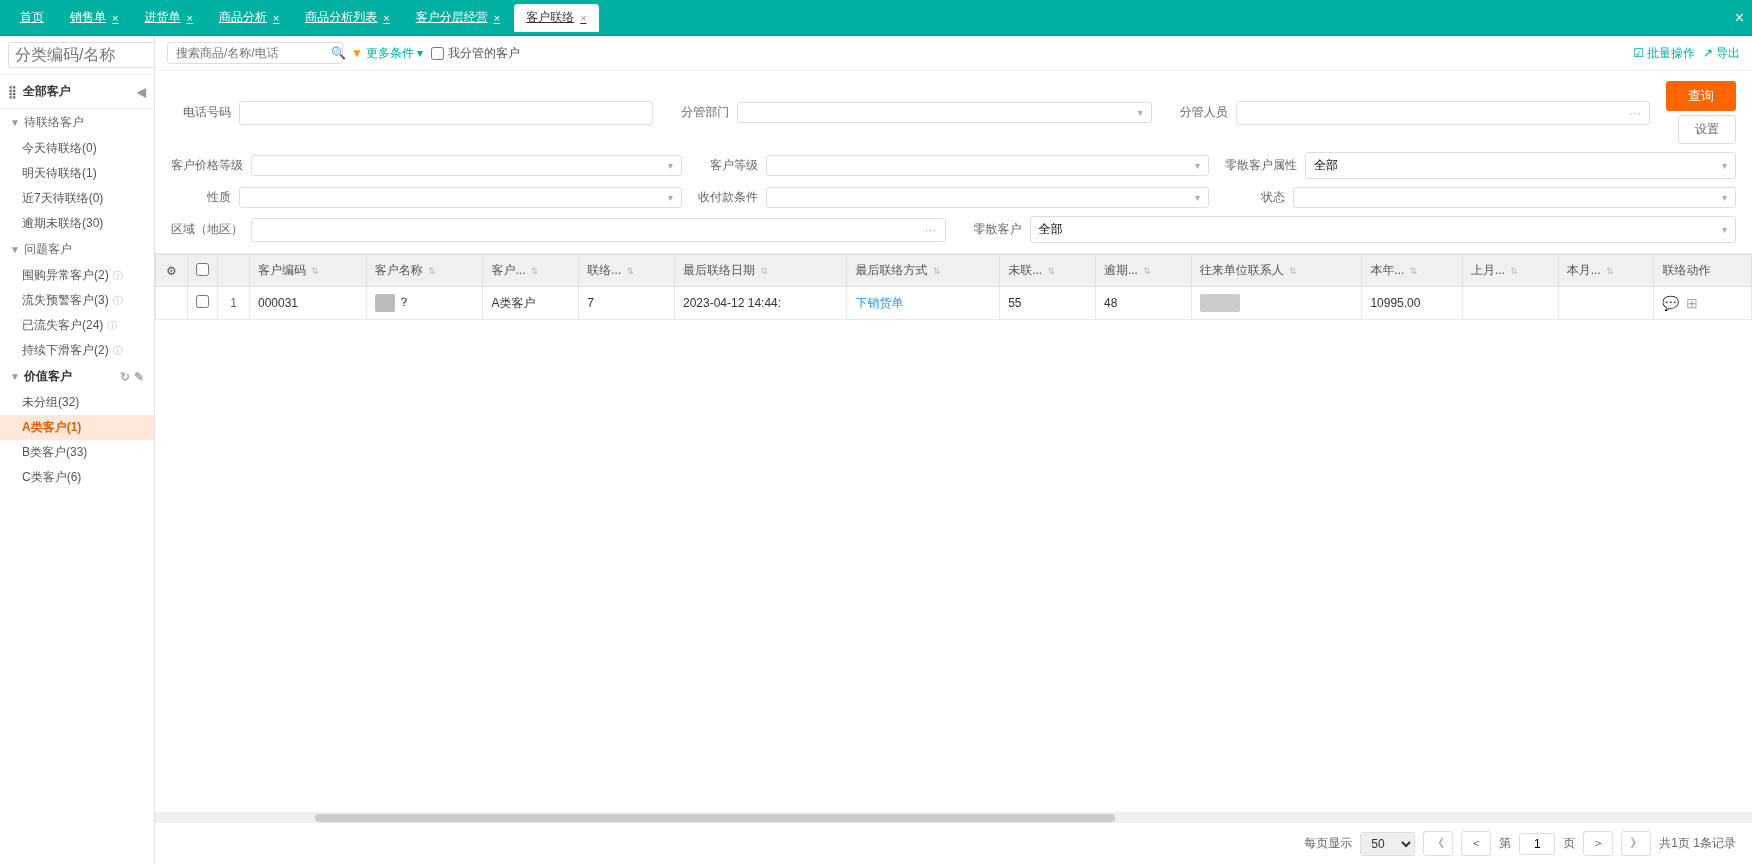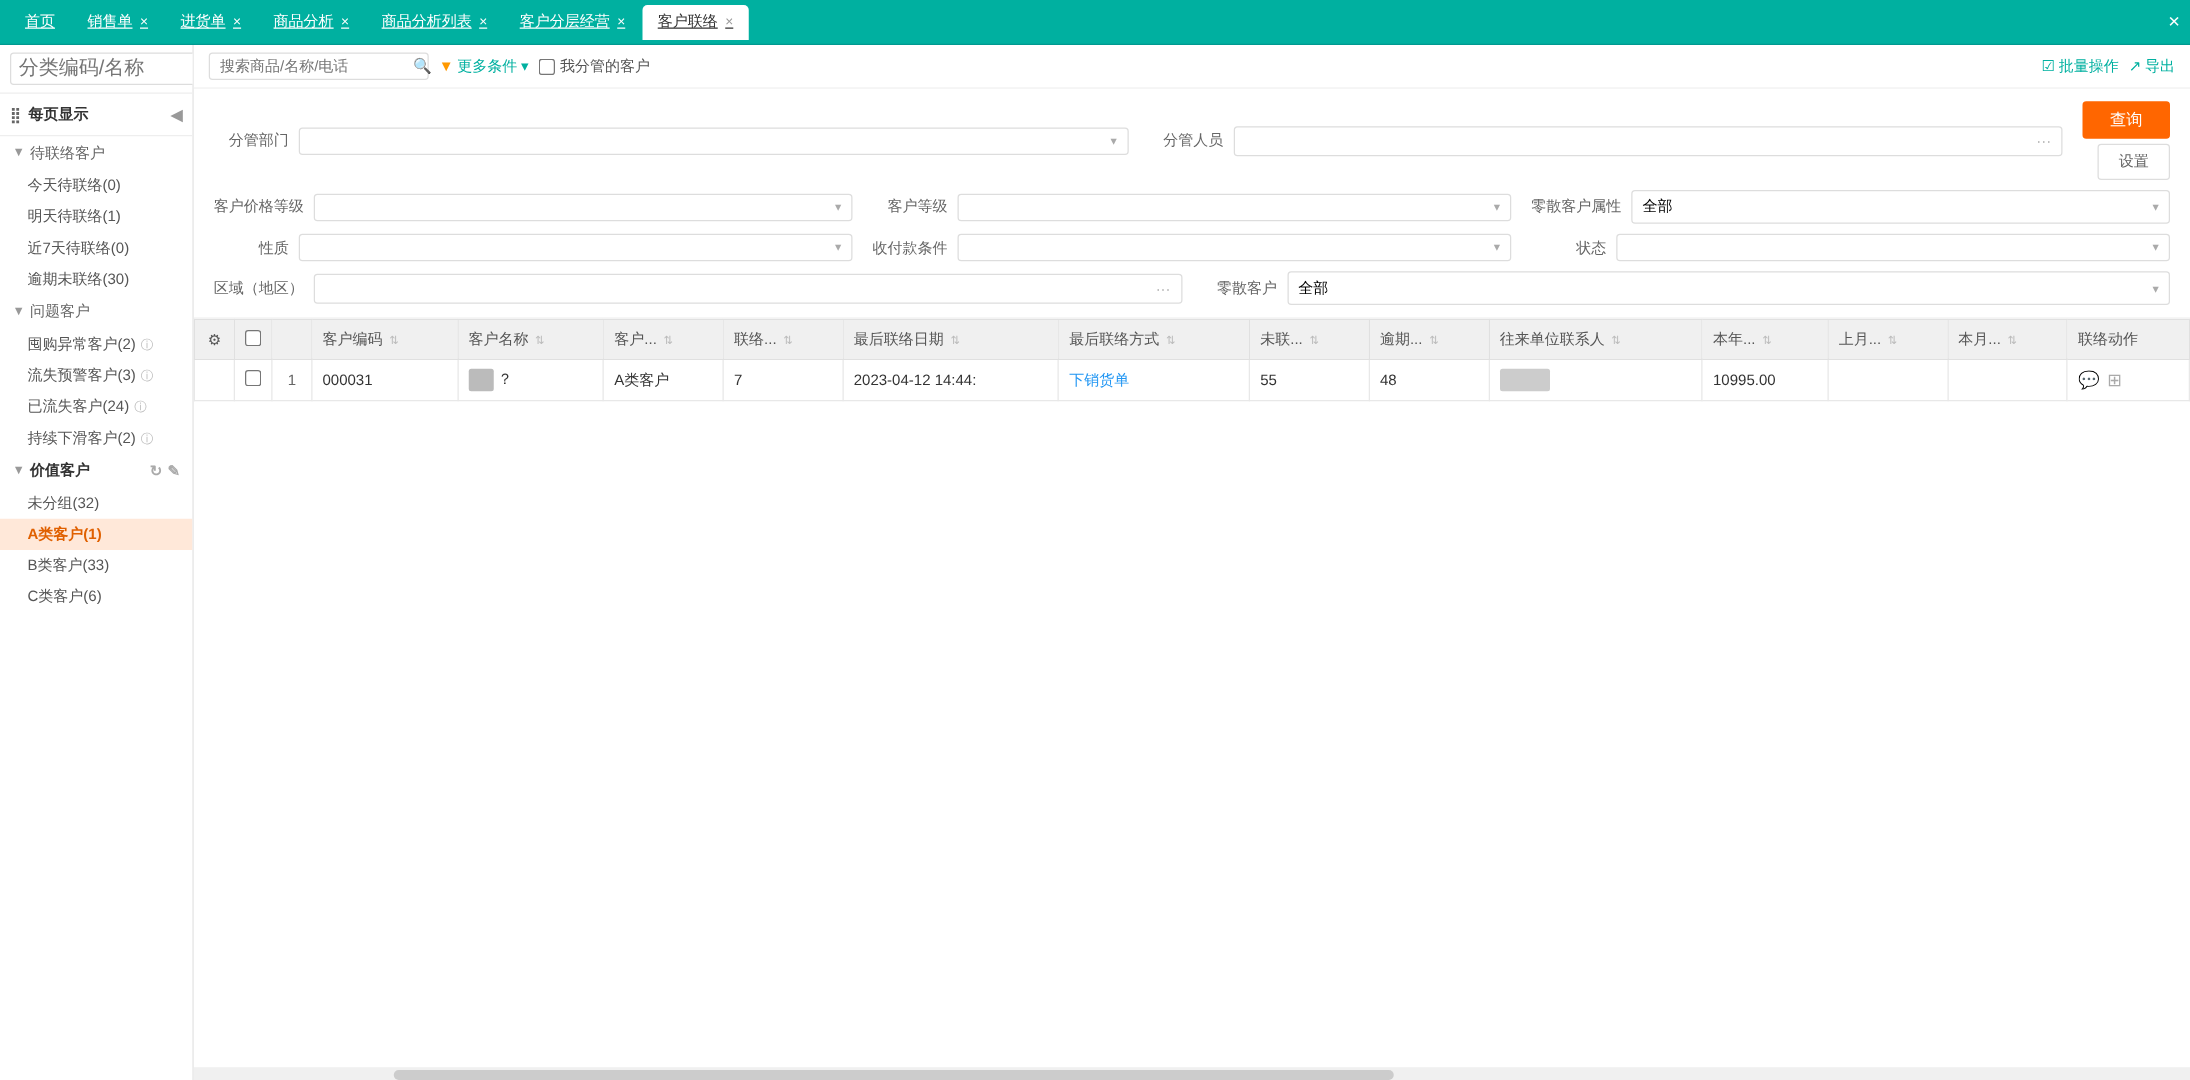--- a/index.html
+++ b/index.html
@@ -209,21 +209,21 @@
 
   <div class="main-layout">
 
     <div class="sidebar">
       <div class="sidebar-search">
         <input type="text" placeholder="分类编码/名称" style="">
 
       </div>
       <div class="sidebar-header">
         <span class="grid-icon">⣿</span>
-        <span>每页显示</span>
+        <span>全部客户</span>
         <span class="collapse-icon">◀</span>
       </div>
 
       <div class="sidebar-group-label">
         <span class="arrow">▼</span>
         <span>待联络客户</span>
       </div>
       <div class="sidebar-item">
         <span>今天待联络(0)</span>
       </div>
@@ -305,20 +305,24 @@
             <span>↗</span>
             <span>导出</span>
           </div>
         </div>
       </div>
 
       <div class="adv-filter">
 
         <div class="filter-row">
           <div class="filter-field">
+            <span class="filter-label">电话号码</span>
+            <input class="filter-input" type="text" style="">
+          </div>
+          <div class="filter-field">
             <span class="filter-label">分管部门</span>
             <div class="filter-select">
               <span></span>
               <span class="down-arrow">▾</span>
             </div>
           </div>
           <div class="filter-field">
             <span class="filter-label">分管人员</span>
             <div class="filter-select">
               <span></span>
@@ -515,16 +519,32 @@
           </tbody>
         </table>
       </div>
 
       <div class="scrollbar-area">
         <div class="h-scrollbar-track">
           <div class="h-scrollbar-thumb"></div>
         </div>
       </div>
 
+      <div class="pagination">
+        <span class="page-size-label">每页显示</span>
+        <select class="page-size-select">
+          <option>50</option>
+          <option>100</option>
+          <option>200</option>
+        </select>
+        <button class="page-btn">《</button>
+        <button class="page-btn">＜</button>
+        <span class="page-size-label">第</span>
+        <input class="page-input" type="text" value="1" style="">
+        <span class="page-size-label">页</span>
+        <button class="page-btn">＞</button>
+        <button class="page-btn">》</button>
+        <span class="page-total">共1页 1条记录</span>
+      </div>
 
     </div>
   </div>
 </div>
 
 </body></html>

